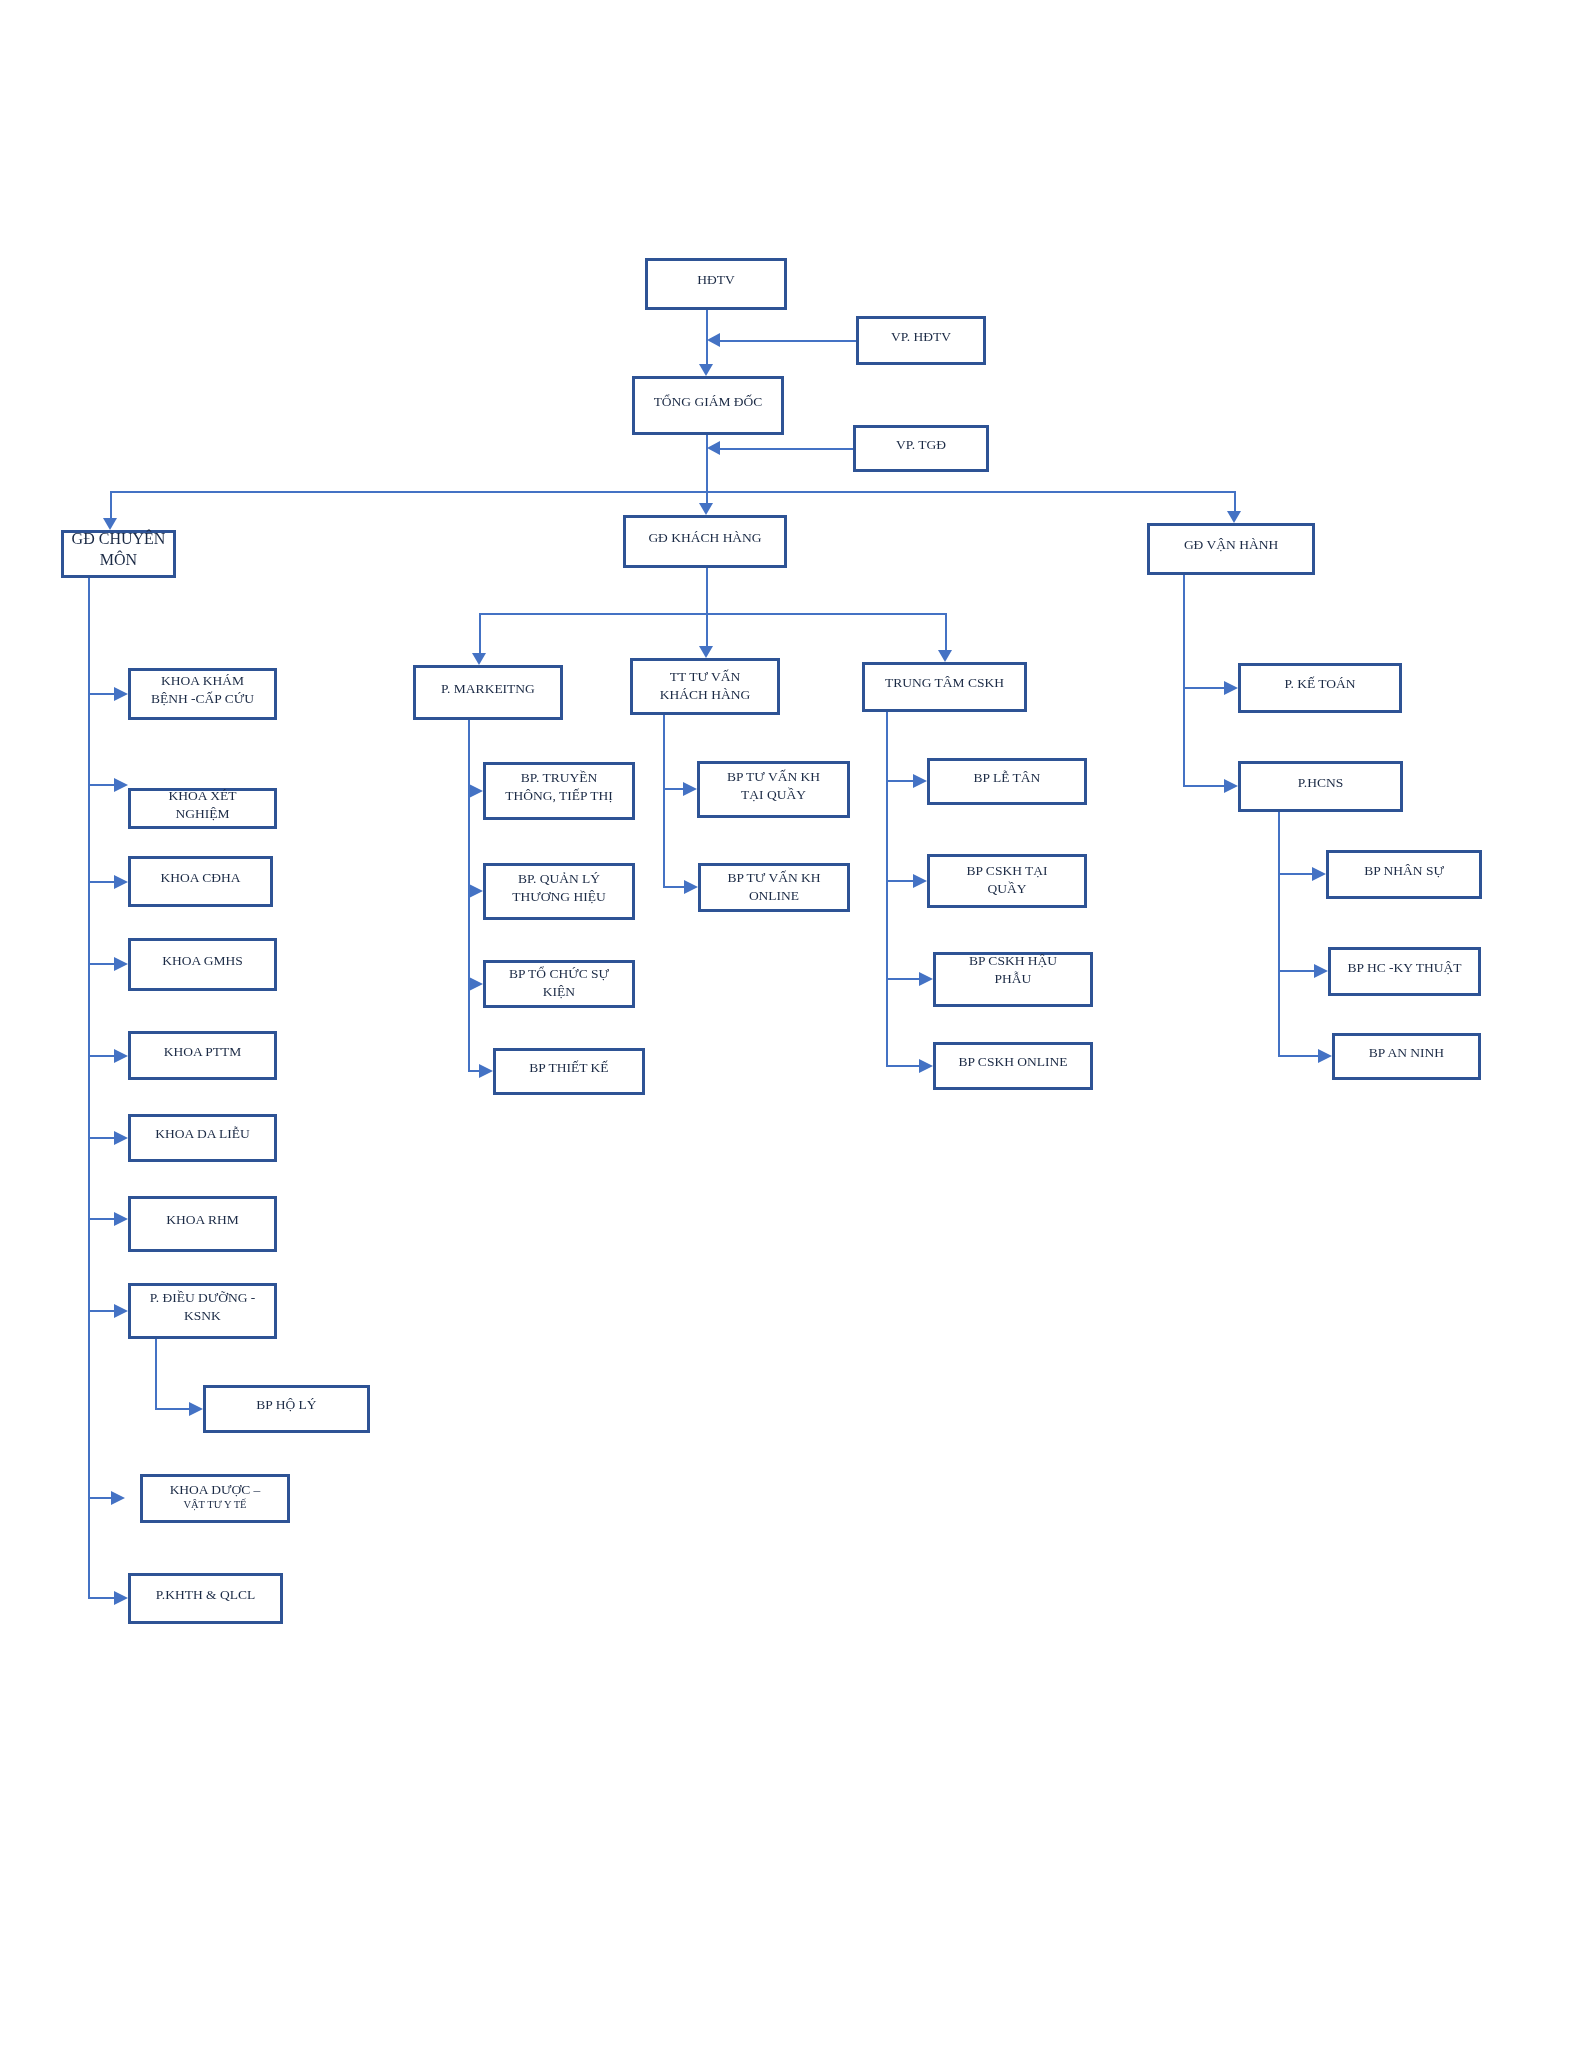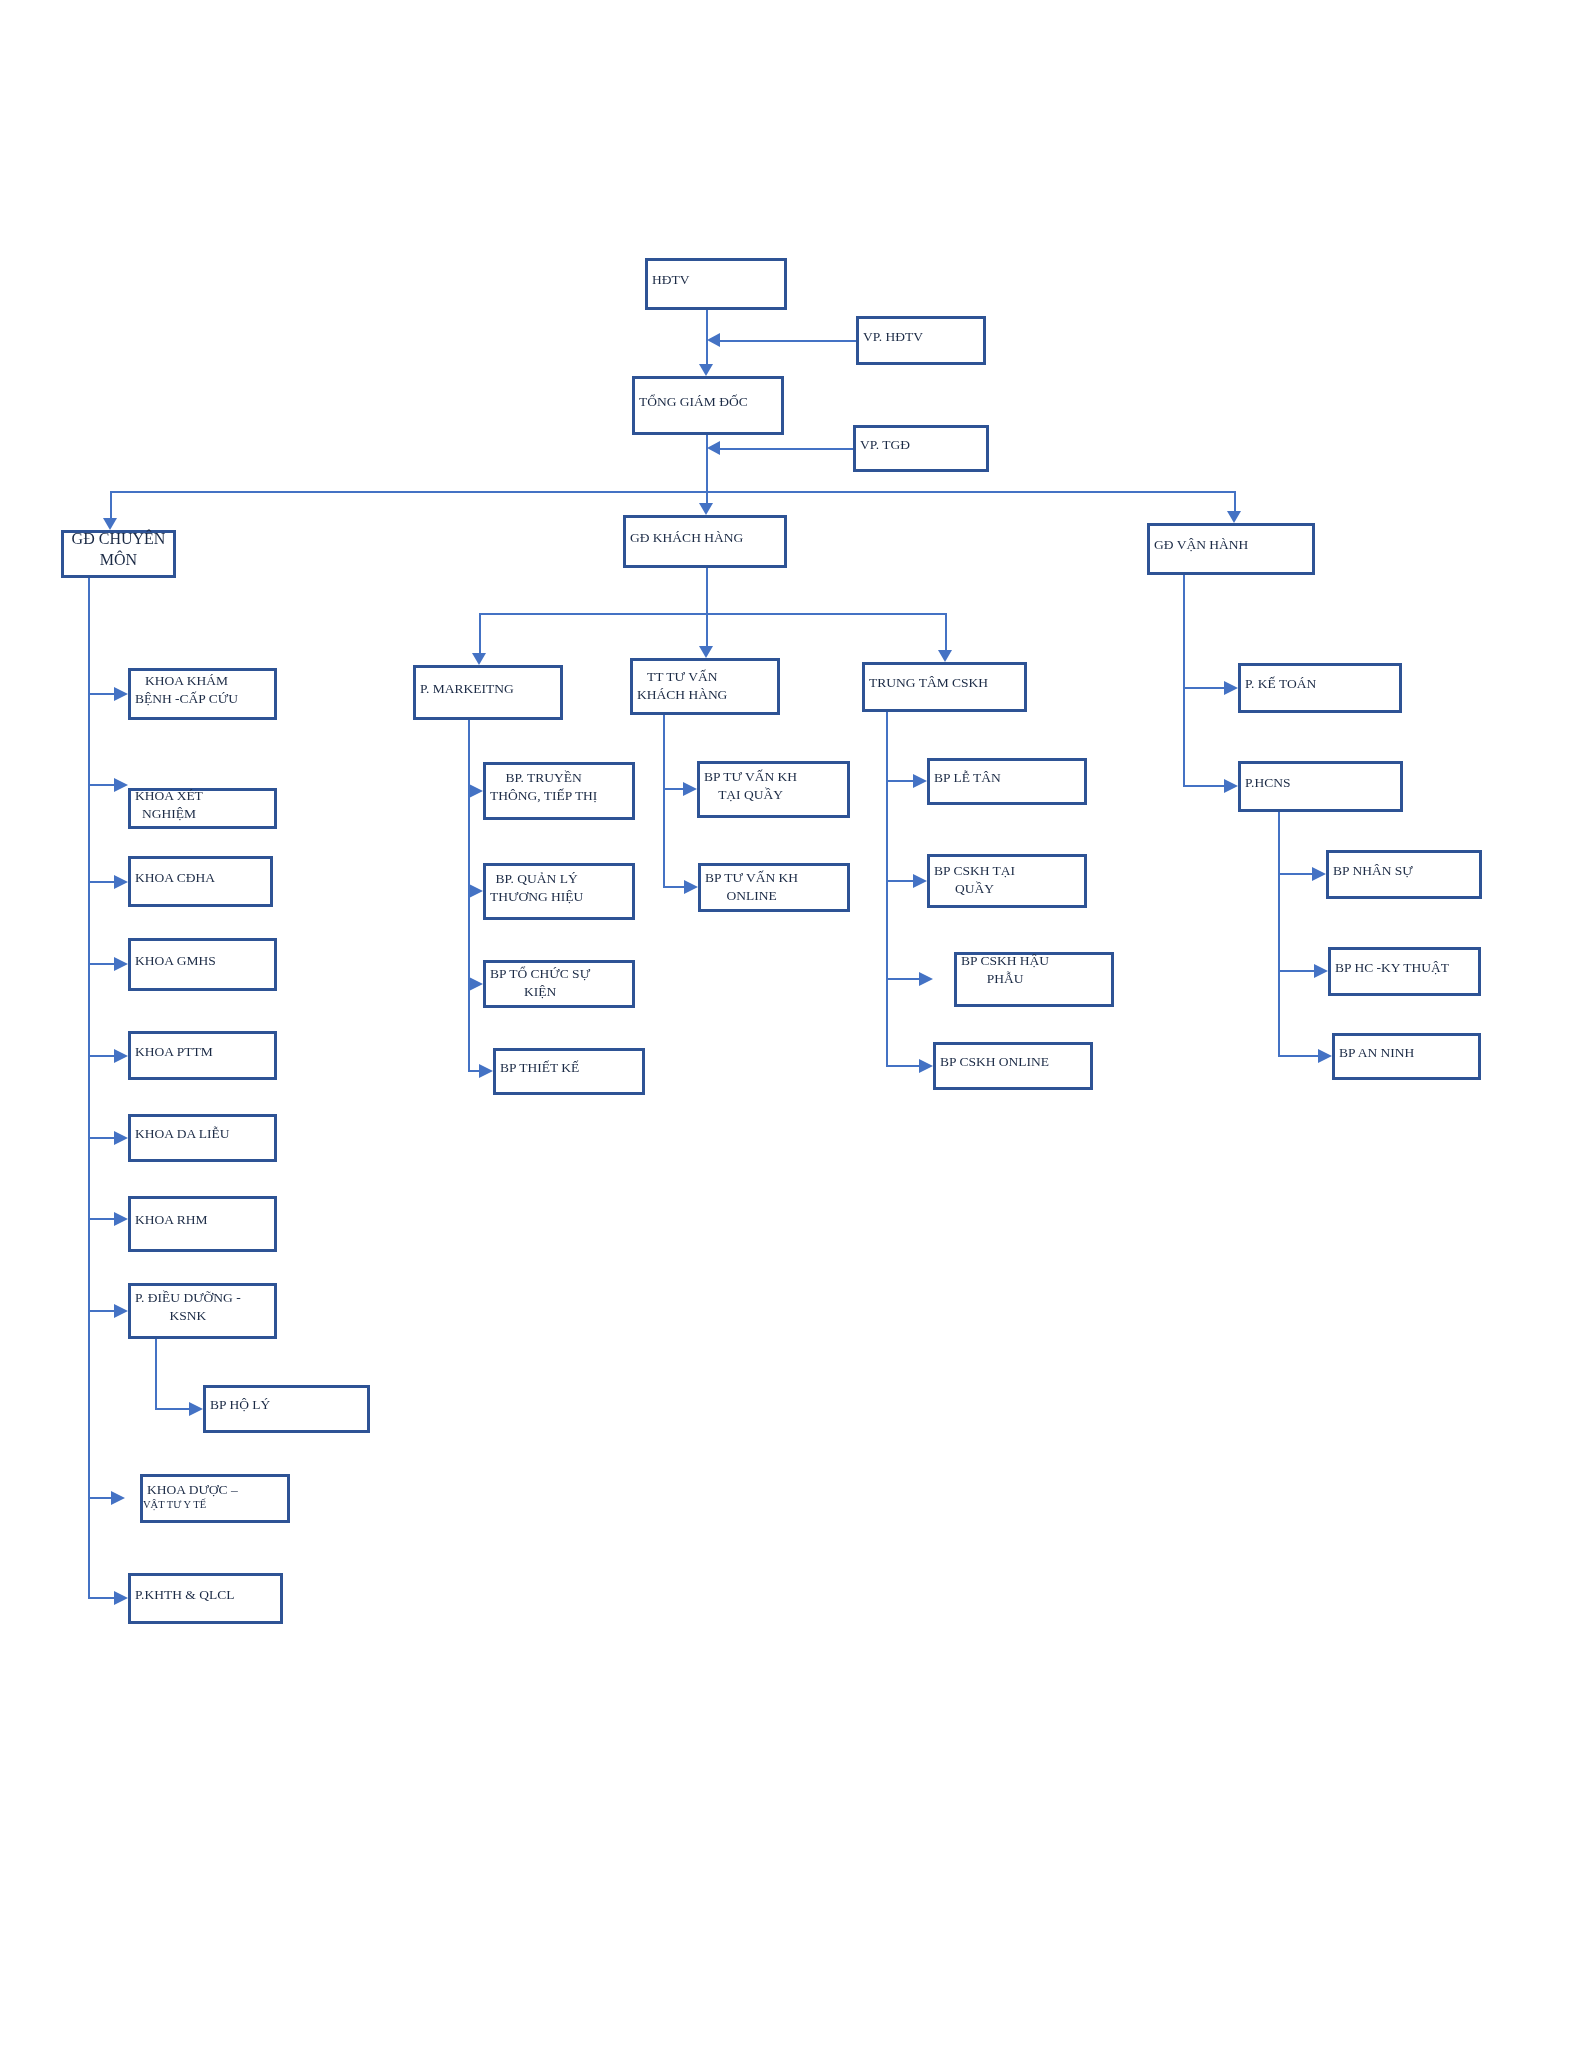--- a/index.html
+++ b/index.html
@@ -17,21 +17,21 @@
     border:3px solid #2e5395;
     box-sizing:border-box;
     display:flex; align-items:center; justify-content:center;
     font-weight:bold; font-size:27px; color:#2e4ba0; letter-spacing:.5px;
   }
   .node {
     position:absolute;
     border:3px solid #2e5395;
     background:#ffffff;
     box-sizing:border-box;
-    display:flex; flex-direction:column; align-items:flex-start; justify-content:center;
+    display:flex; flex-direction:column; align-items:center; justify-content:center;
     text-align:center;
     font-size:13.5px; color:#1b2a45; line-height:1.3;
     padding-bottom:8px;
   }
   .node .lbl { white-space:pre-line; padding:0 4px; }
   .node .sub { white-space:pre-line; font-size:10.5px; }
   .hline, .vline { position:absolute; background:#4472c4; }
   .hline { height:2px; }
   .vline { width:2px; }
   .arr-d { position:absolute; width:0; height:0;
@@ -146,21 +146,21 @@
   <div class="node" style="left:862px;top:662px;width:165px;height:50px">
       <span class="lbl">TRUNG TÂM  CSKH</span>
     </div>
   <div class="node" style="left:927px;top:758px;width:160px;height:47px">
       <span class="lbl">BP LỄ TÂN</span>
     </div>
   <div class="node" style="left:927px;top:854px;width:160px;height:54px;padding-bottom:2px">
       <span class="lbl">BP CSKH TẠI
 QUẦY</span>
     </div>
-  <div class="node" style="left:954px;top:952px;width:160px;height:55px;padding-bottom:19px">
+  <div class="node" style="left:933px;top:952px;width:160px;height:55px;padding-bottom:19px">
       <span class="lbl">BP CSKH HẬU
 PHẪU</span>
     </div>
   <div class="node" style="left:933px;top:1042px;width:160px;height:48px">
       <span class="lbl">BP CSKH ONLINE</span>
     </div>
 
   <div class="node" style="left:1238px;top:663px;width:164px;height:50px">
       <span class="lbl">P. KẾ TOÁN</span>
     </div>

